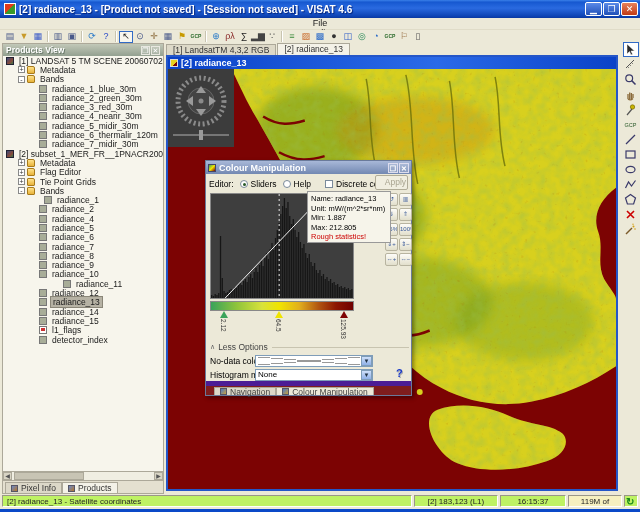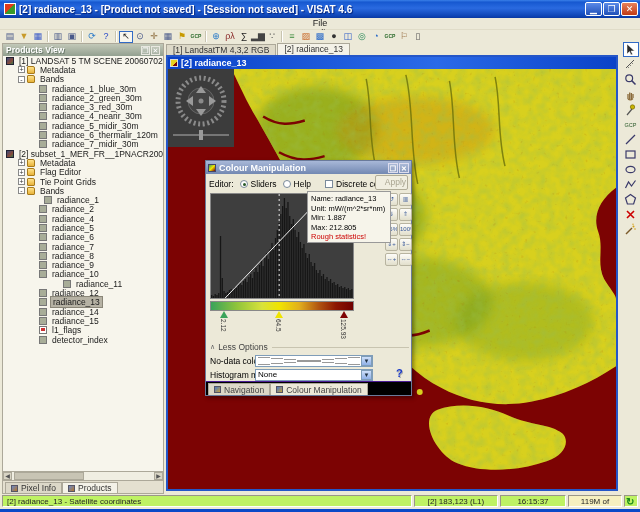--- a/index.html
+++ b/index.html
@@ -125,21 +125,21 @@
   .combo{position:absolute;left:45px;width:118px;height:12px;border:1px solid #7f9db9;background:#fff;
     display:flex;align-items:center;font-size:8px;padding-left:2px;}
   .combo .arr{margin-left:auto;width:11px;height:10px;background:linear-gradient(180deg,#cfe0fa,#8fb0e8);
     border:1px solid #7f9db9;font-size:6px;line-height:9px;text-align:center;color:#234;}
   .cross{flex:1;height:8px;margin-right:1px;background:
     linear-gradient(to top right,transparent 47%,#999 47%,#999 53%,transparent 53%),
     linear-gradient(to bottom right,transparent 47%,#999 47%,#999 53%,transparent 53%);}
   #help-button{position:absolute;left:190px;top:206px;color:#1a3ac8;font-weight:bold;
     font-size:11px;text-shadow:1px 1px 0 #aaa;}
   #cd-tabs{position:absolute;left:0px;bottom:0px;width:205px;height:14px;display:flex;
-    background:#000000;border-top:1px solid #4c1d95;padding-left:2px;}
+    background:#7f1d1d;border-top:5px solid #4c1d95;padding-left:8px;}
   .cdtab{display:flex;align-items:center;font-size:8.5px;padding:0 5px;margin-top:1px;
     border:1px solid #aca899;border-bottom:none;background:#dcd8c8;color:#444;}
   .cdtab.active{background:#ece9d8;}
   .cdtab .cdticon{width:7px;height:7px;margin-right:3px;border:1px solid #556;
     background:linear-gradient(135deg,#4a7ac8,#c8a03a);}
   
   #statusbar{position:absolute;left:0;top:494px;width:640px;height:15px;background:#ece9d8;
     font-size:8px;color:#222;}
   .sb-cell{position:absolute;top:1px;height:12px;line-height:11px;padding:0 4px;
     border:1px solid;border-color:#9a9688 #fff #fff #9a9688;background:#bef264;}

